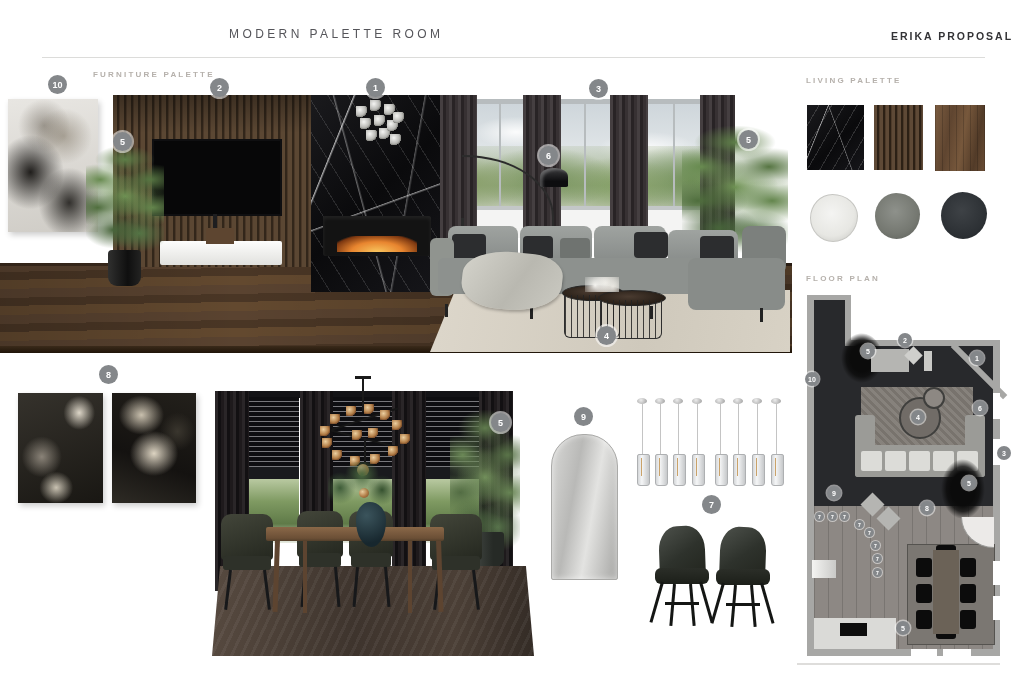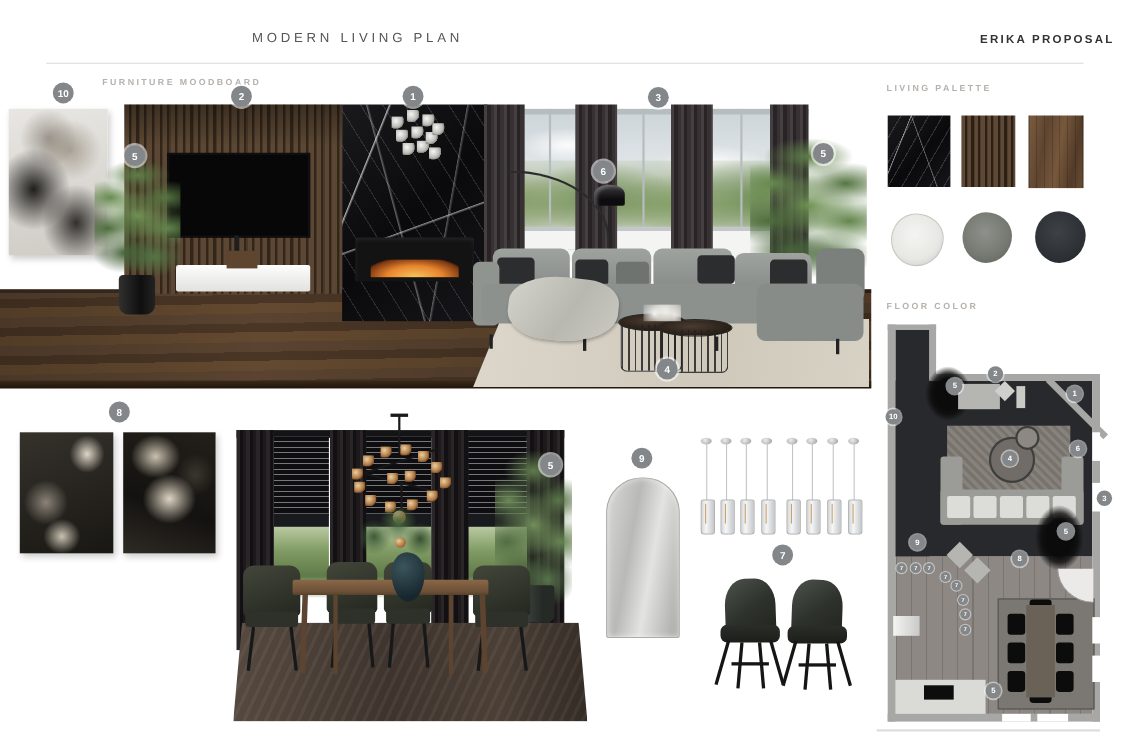--- a/index.html
+++ b/index.html
@@ -227,28 +227,28 @@
   .cushP{background:#dcdcd8;border-radius:2px;}
   .chairP{background:#0c0c0c;border-radius:3px;}
   .diamondP{background:#cfcfcc;transform:rotate(45deg);}
 </style>
 </head>
 <body>
 
 <div id="canvas">
 
   
-  <div class="abs subtitle">MODERN LIVING PLAN</div>
+  <div class="abs subtitle">MODERN PALETTE ROOM</div>
   <div class="abs author">ERIKA PROPOSAL</div>
   <div class="abs divider"></div>
 
   
-  <div class="abs seclabel" style="left:93px;top:70px;">FURNITURE MOODBOARD</div>
+  <div class="abs seclabel" style="left:93px;top:70px;">FURNITURE PALETTE</div>
   <div class="abs seclabel" style="left:806px;top:76px;">LIVING PALETTE</div>
-  <div class="abs seclabel" style="left:806px;top:274px;">FLOOR COLOR</div>
+  <div class="abs seclabel" style="left:806px;top:274px;">FLOOR PLAN</div>
 
   
   <div class="grp">
     <div class="abs woodfloor"></div>
     <div class="abs art-abstract art10"></div>
     <div class="abs slatwall"></div>
     <div class="abs tv"></div>
     <div class="abs tvstand"></div>
     <div class="abs console"></div>
     <div class="abs consolebox"></div>

